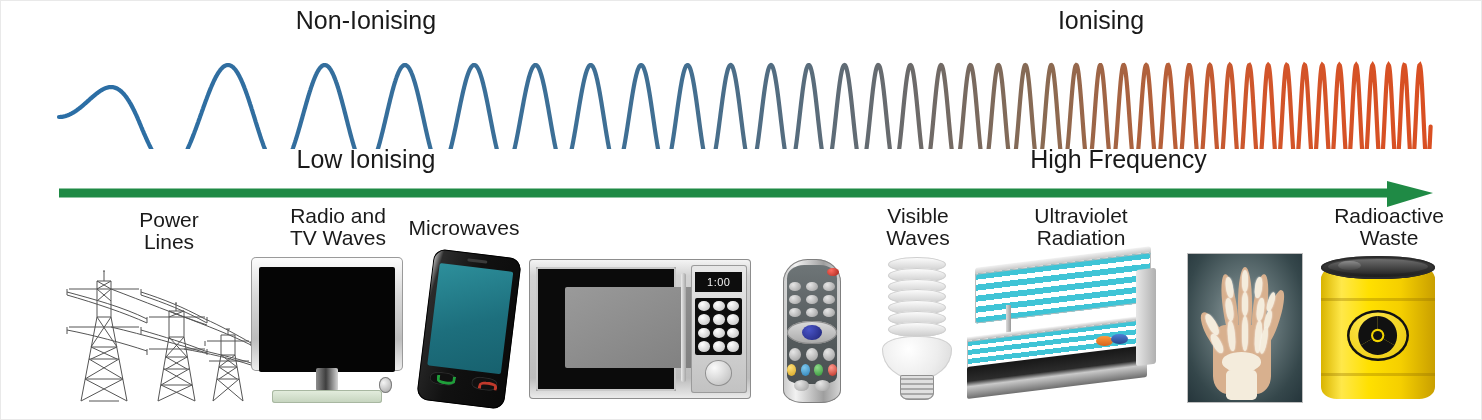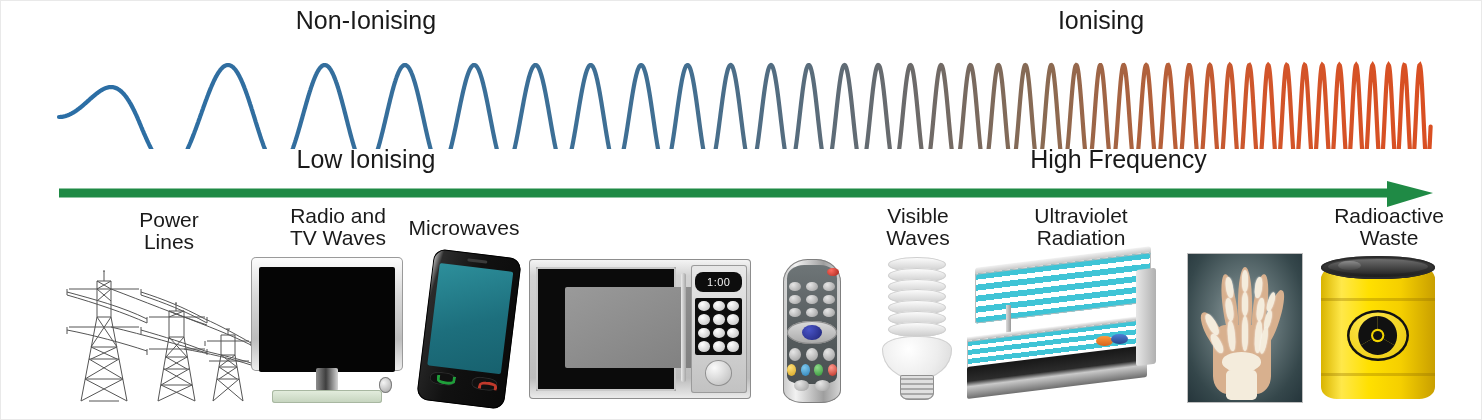--- a/index.html
+++ b/index.html
@@ -50,21 +50,21 @@
     background:linear-gradient(180deg,#f6f6f6,#d3d3d3 12%,#bcbcbc 85%,#ededed);
     box-shadow:inset 0 0 0 1px #8d8d8d;}
   .mw-door{position:absolute;left:3%;top:6%;width:63%;height:88%;background:#0b0b0b;border-radius:2px;
     box-shadow:inset 0 0 0 2px #c9c9c9;}
   .mw-win{position:absolute;left:16%;top:20%;width:68%;height:58%;border-radius:2px;
     background:linear-gradient(150deg,#9a9a9a,#7e7e7e);}
   .mw-handle{position:absolute;left:68.5%;top:10%;width:2.2%;height:78%;border-radius:3px;
     background:linear-gradient(90deg,#ececec,#a5a5a5);}
   .mw-panel{position:absolute;left:73%;top:4%;width:25%;height:92%;border-radius:3px;
     background:linear-gradient(180deg,#e8e8e8,#c2c2c2);box-shadow:inset 0 0 0 1px #9b9b9b;}
-  .mw-disp{position:absolute;left:8%;top:6%;width:84%;height:15%;background:#0d0d0d;border-radius:8px;
+  .mw-disp{position:absolute;left:8%;top:6%;width:84%;height:15%;background:#0d0d0d;border-radius:0;
     color:#f2f2f2;font-size:11px;display:flex;align-items:center;justify-content:center;
     font-family:"Liberation Sans",sans-serif;letter-spacing:.5px;}
   .mw-keys{position:absolute;left:8%;top:26%;width:84%;height:44%;background:#0d0d0d;border-radius:2px;
     display:grid;grid-template-columns:repeat(3,1fr);grid-template-rows:repeat(4,1fr);padding:5%;gap:6%;
     box-sizing:border-box;}
   .mw-keys i{background:radial-gradient(circle at 35% 30%,#fff,#bcbcbc);border-radius:50%;display:block;}
   .mw-dial{position:absolute;left:26%;top:74%;width:48%;height:20%;border-radius:50%;
     background:radial-gradient(circle at 35% 30%,#fafafa,#b4b4b4);box-shadow:inset 0 0 0 1px #8f8f8f;}
 
   

